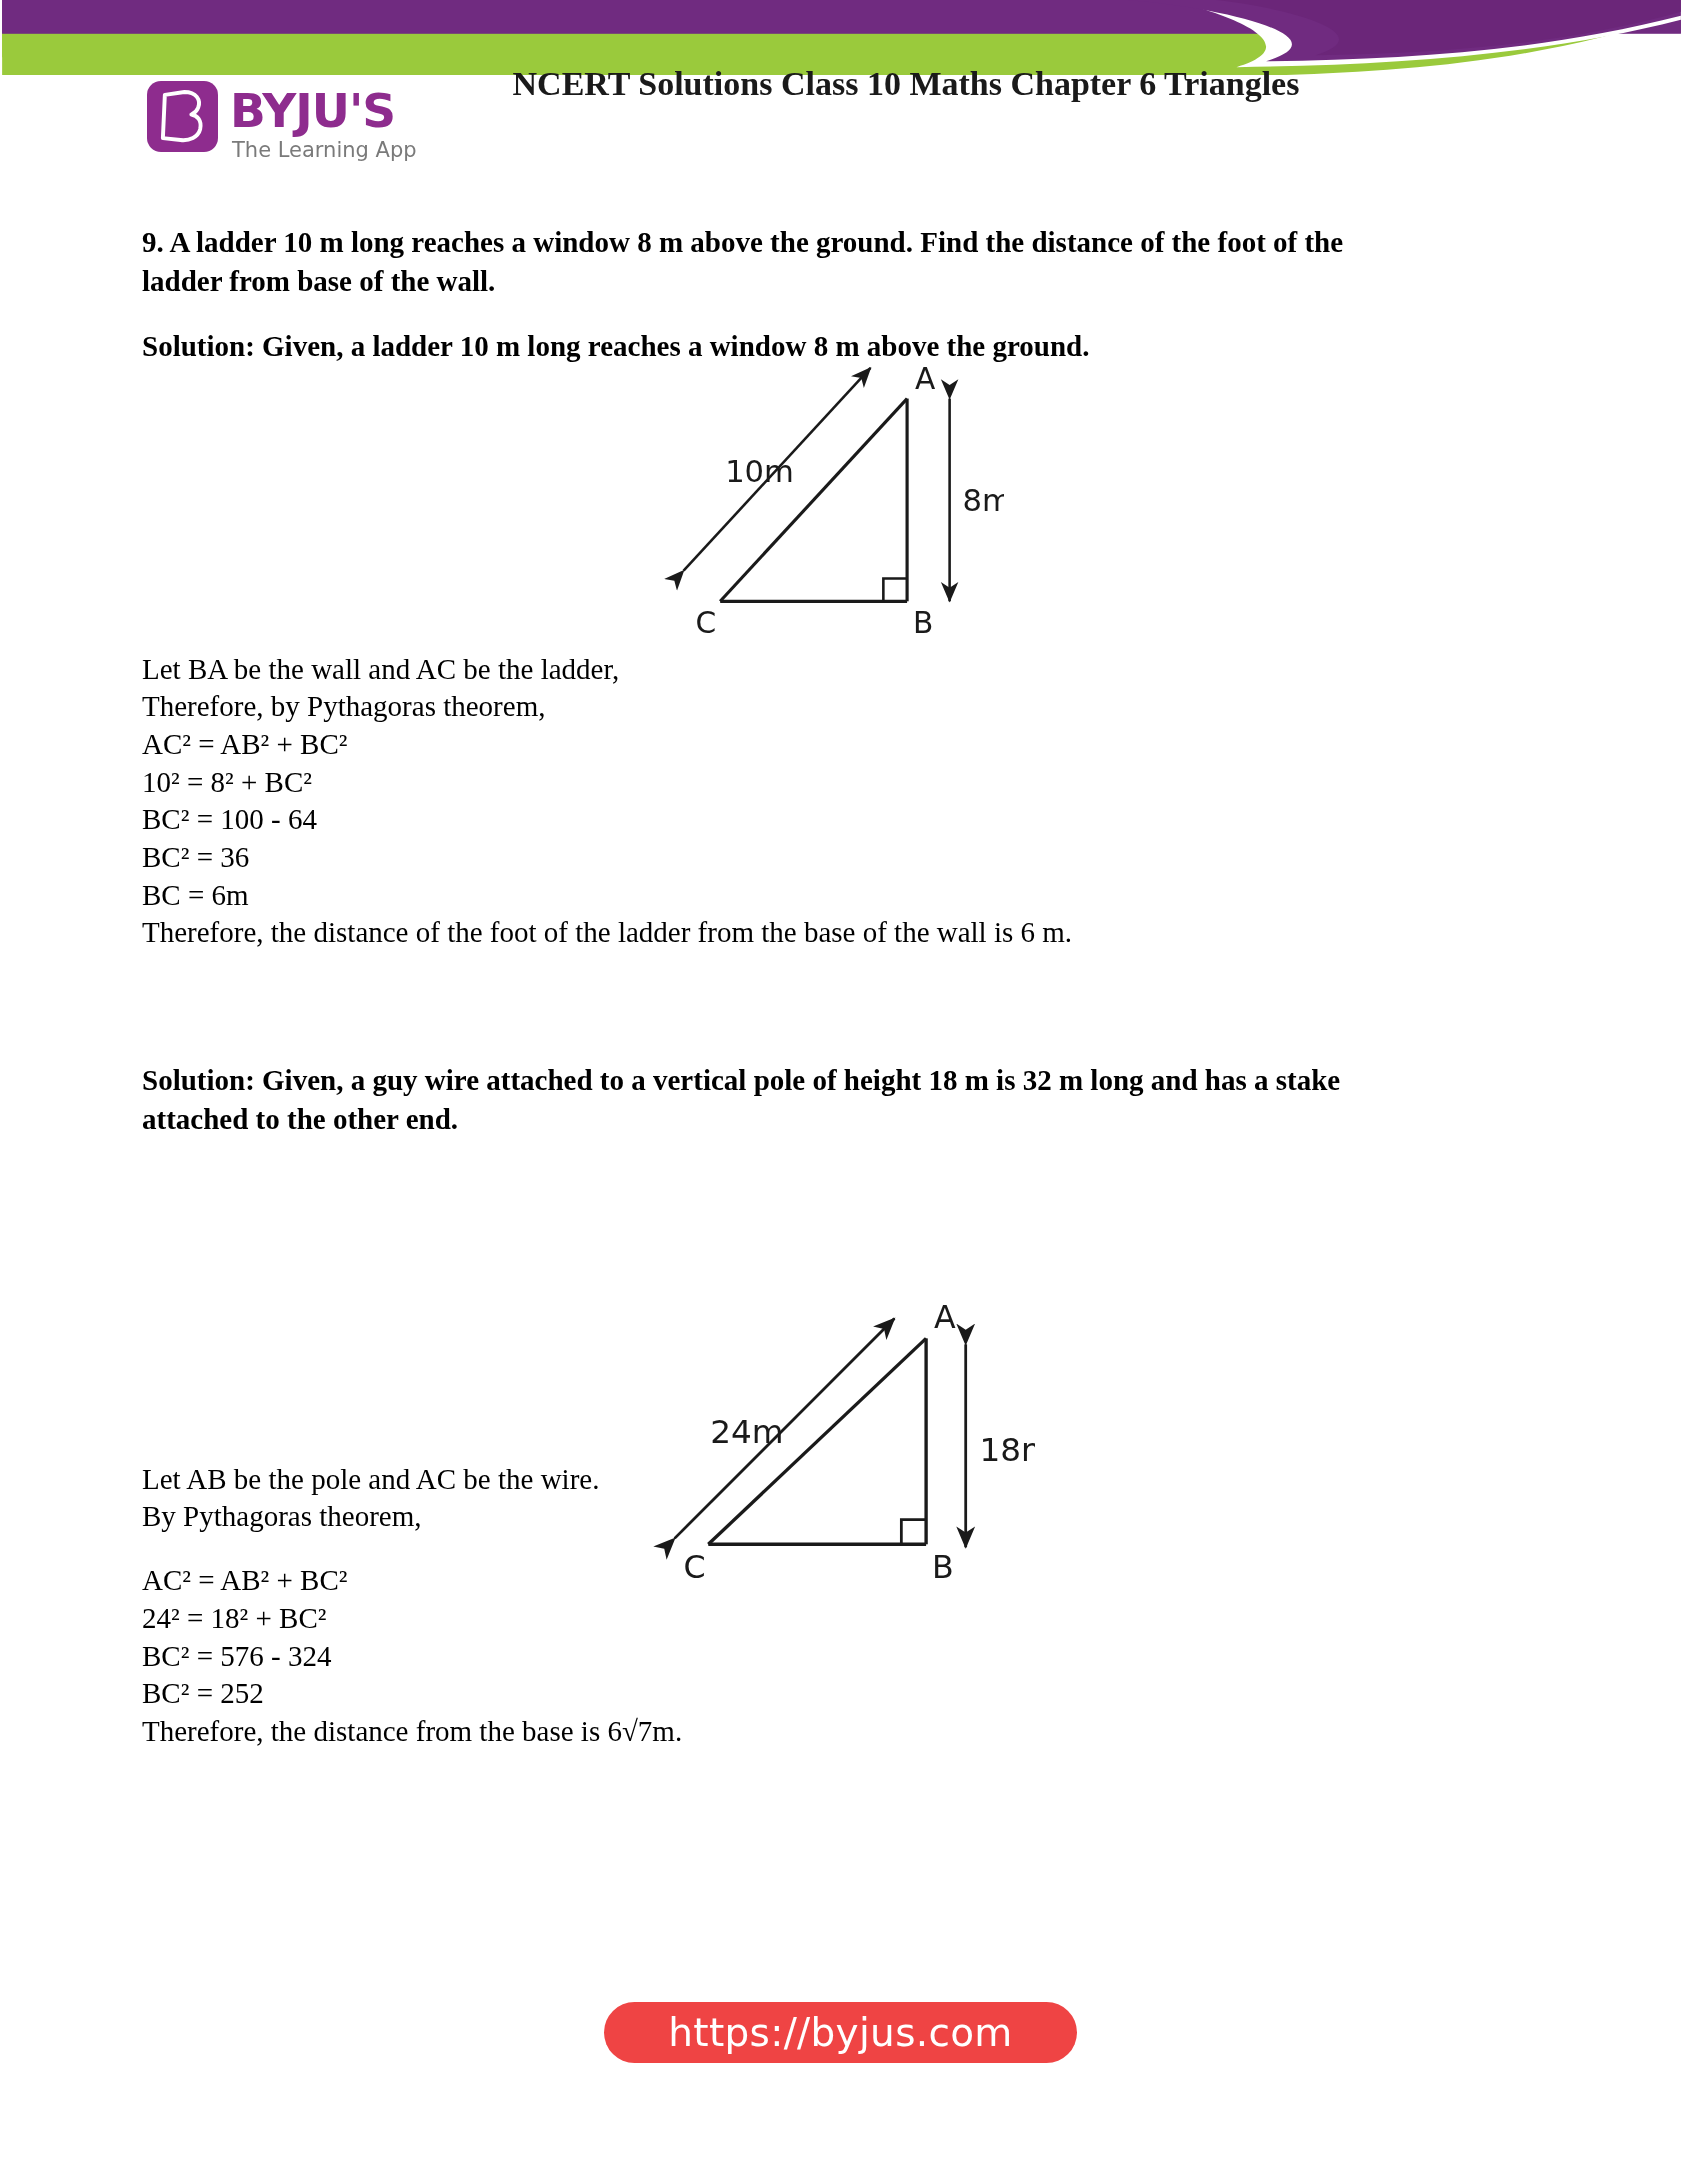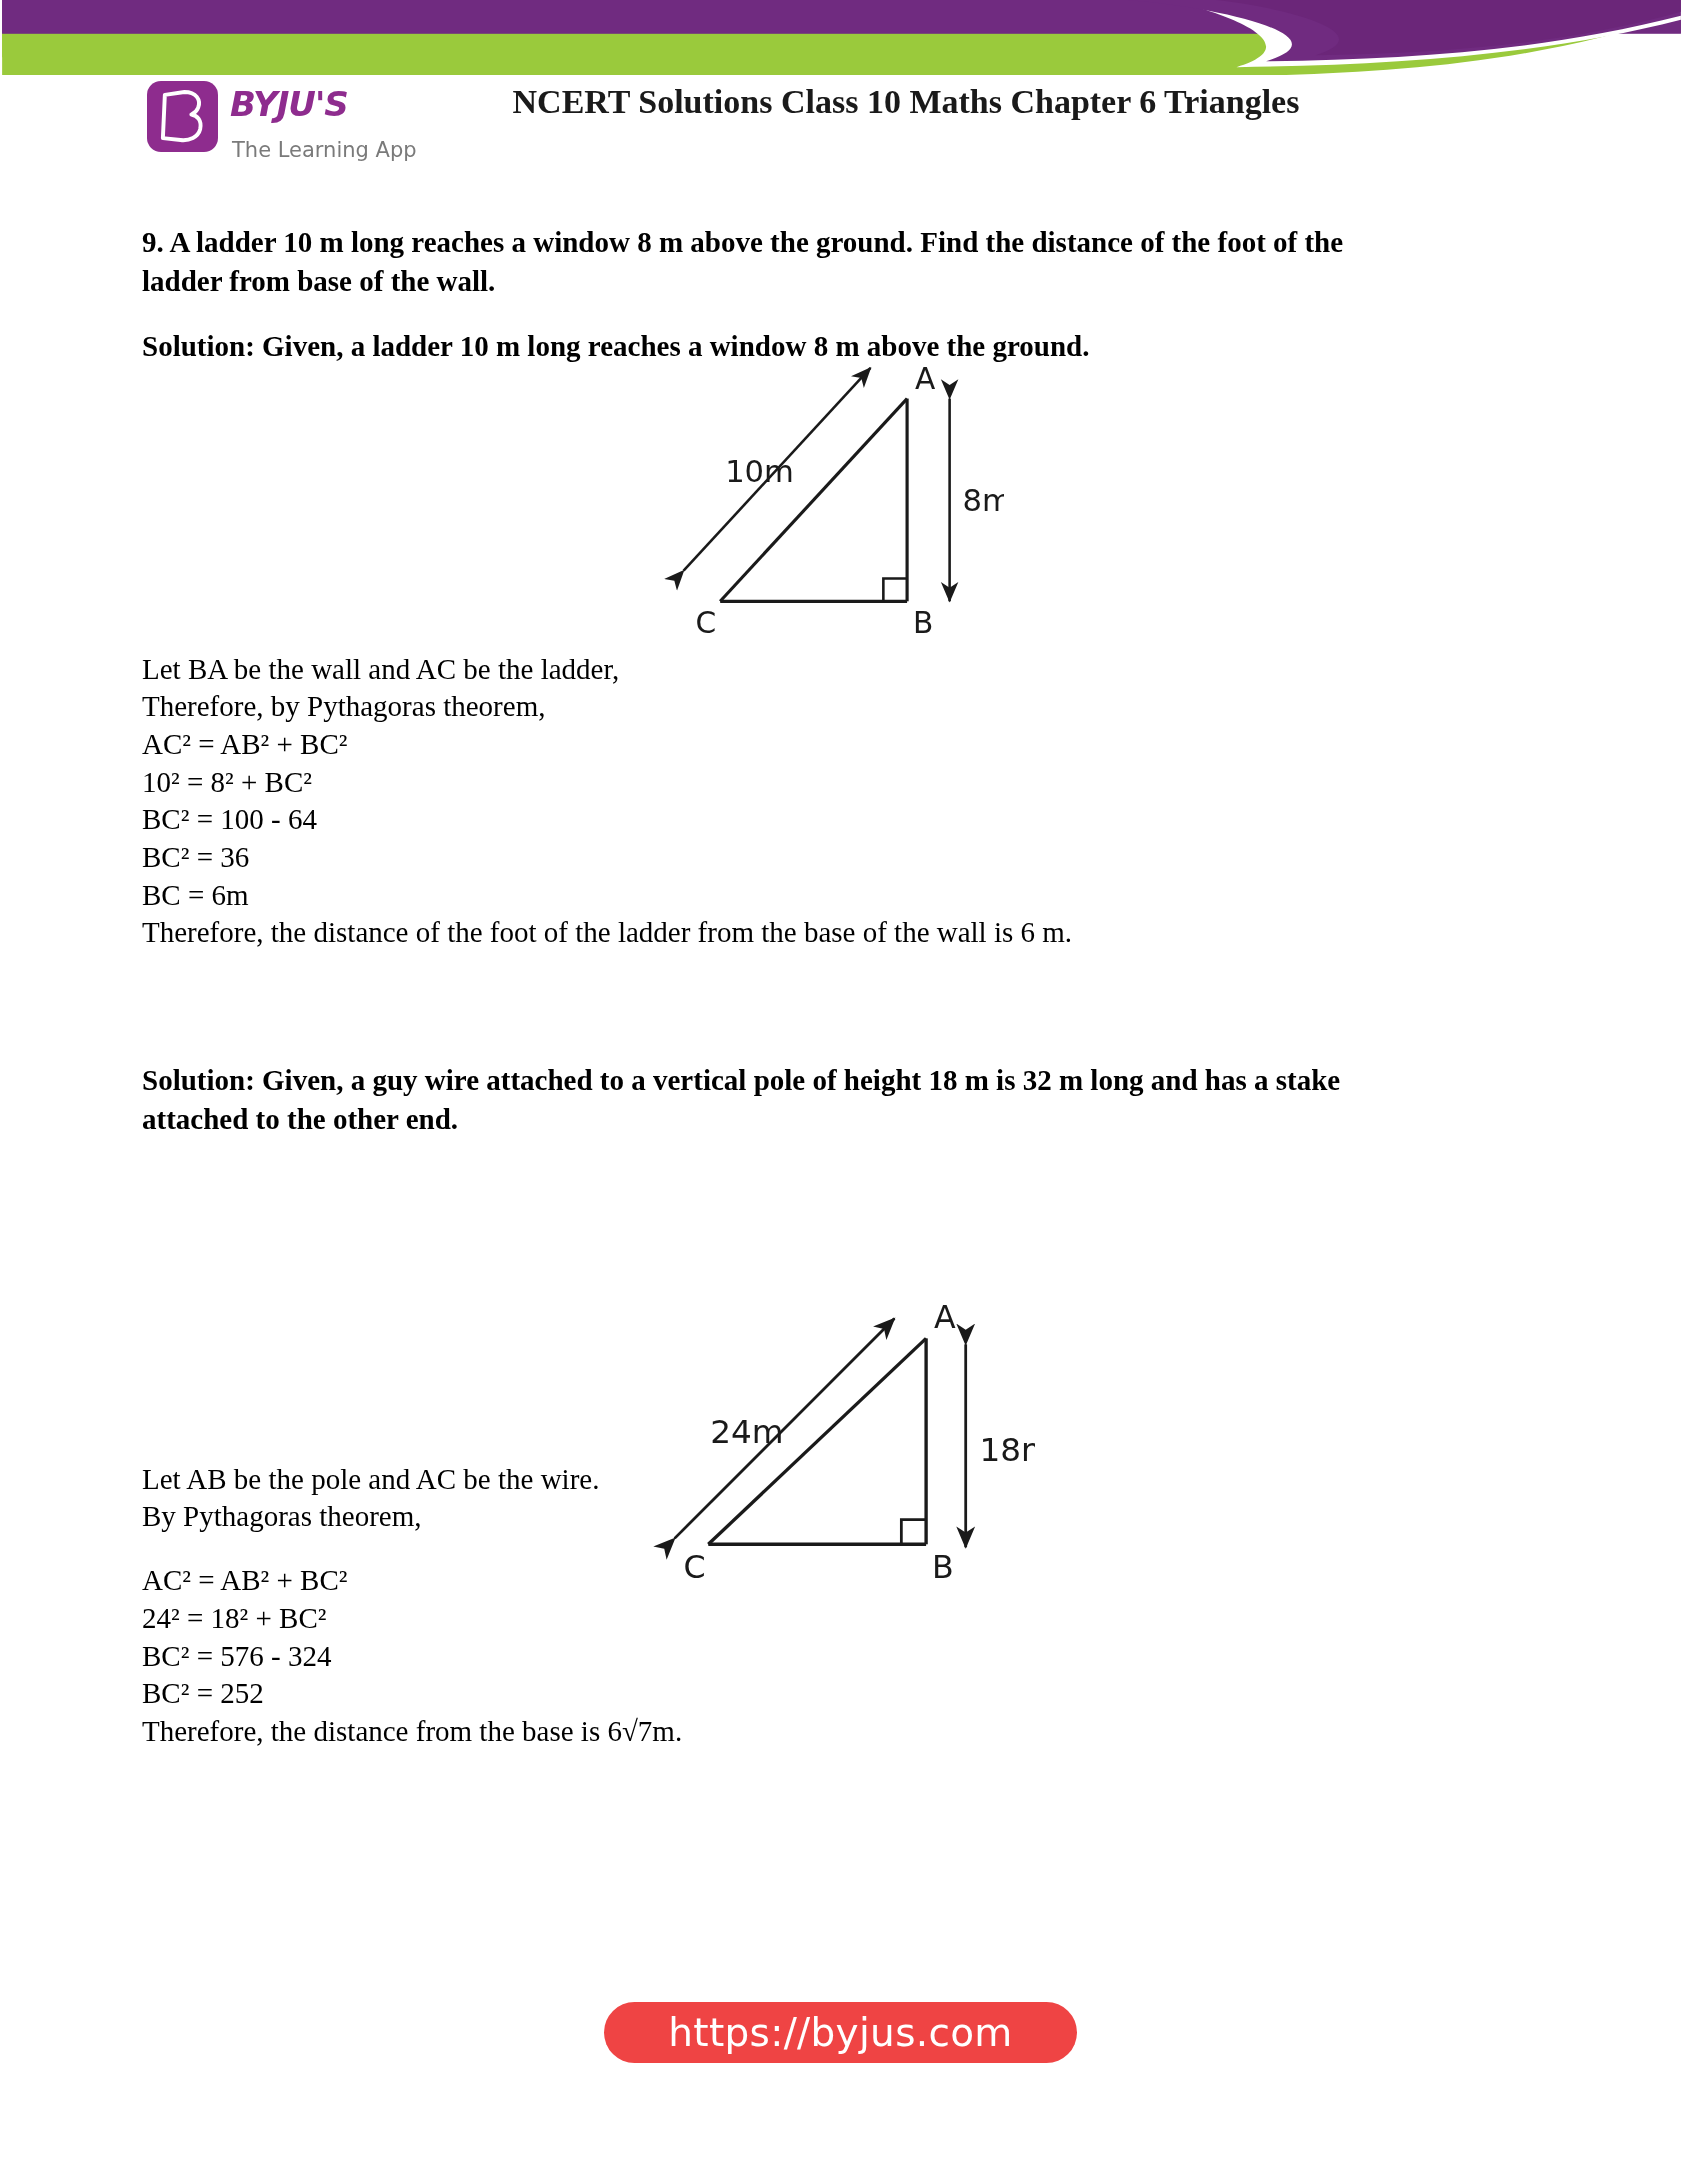--- a/index.html
+++ b/index.html
@@ -47,39 +47,38 @@
     background: #8E2C8E;
     border-radius: 14px;
   }
   .logo-mark svg { position: absolute; left: 10px; top: 8px; }
   .logo-word {
     position: absolute;
     left: 83px;
     top: 6px;
     font-family: "DejaVu Sans", sans-serif;
     font-weight: bold;
-    font-size: 34px;
+    font-size: 47px;
     letter-spacing: -1px;
     color: #8E2C8E;
     line-height: 1;
-    font-style: italic;
   }
   .logo-tag {
     position: absolute;
     left: 85px;
     top: 59px;
     font-family: "DejaVu Sans", sans-serif;
     font-size: 21px;
     color: #7a7a7a;
     line-height: 1;
   }
   .page-title {
     position: absolute;
     left: 0;
-    top: 22px;
+    top: 4px;
     width: 1683px;
     text-align: center;
     font-family: "Liberation Serif", serif;
     font-weight: bold;
     font-size: 34px;
     color: #1a1a1a;
     padding-left: 129px;
     box-sizing: border-box;
   }
 

